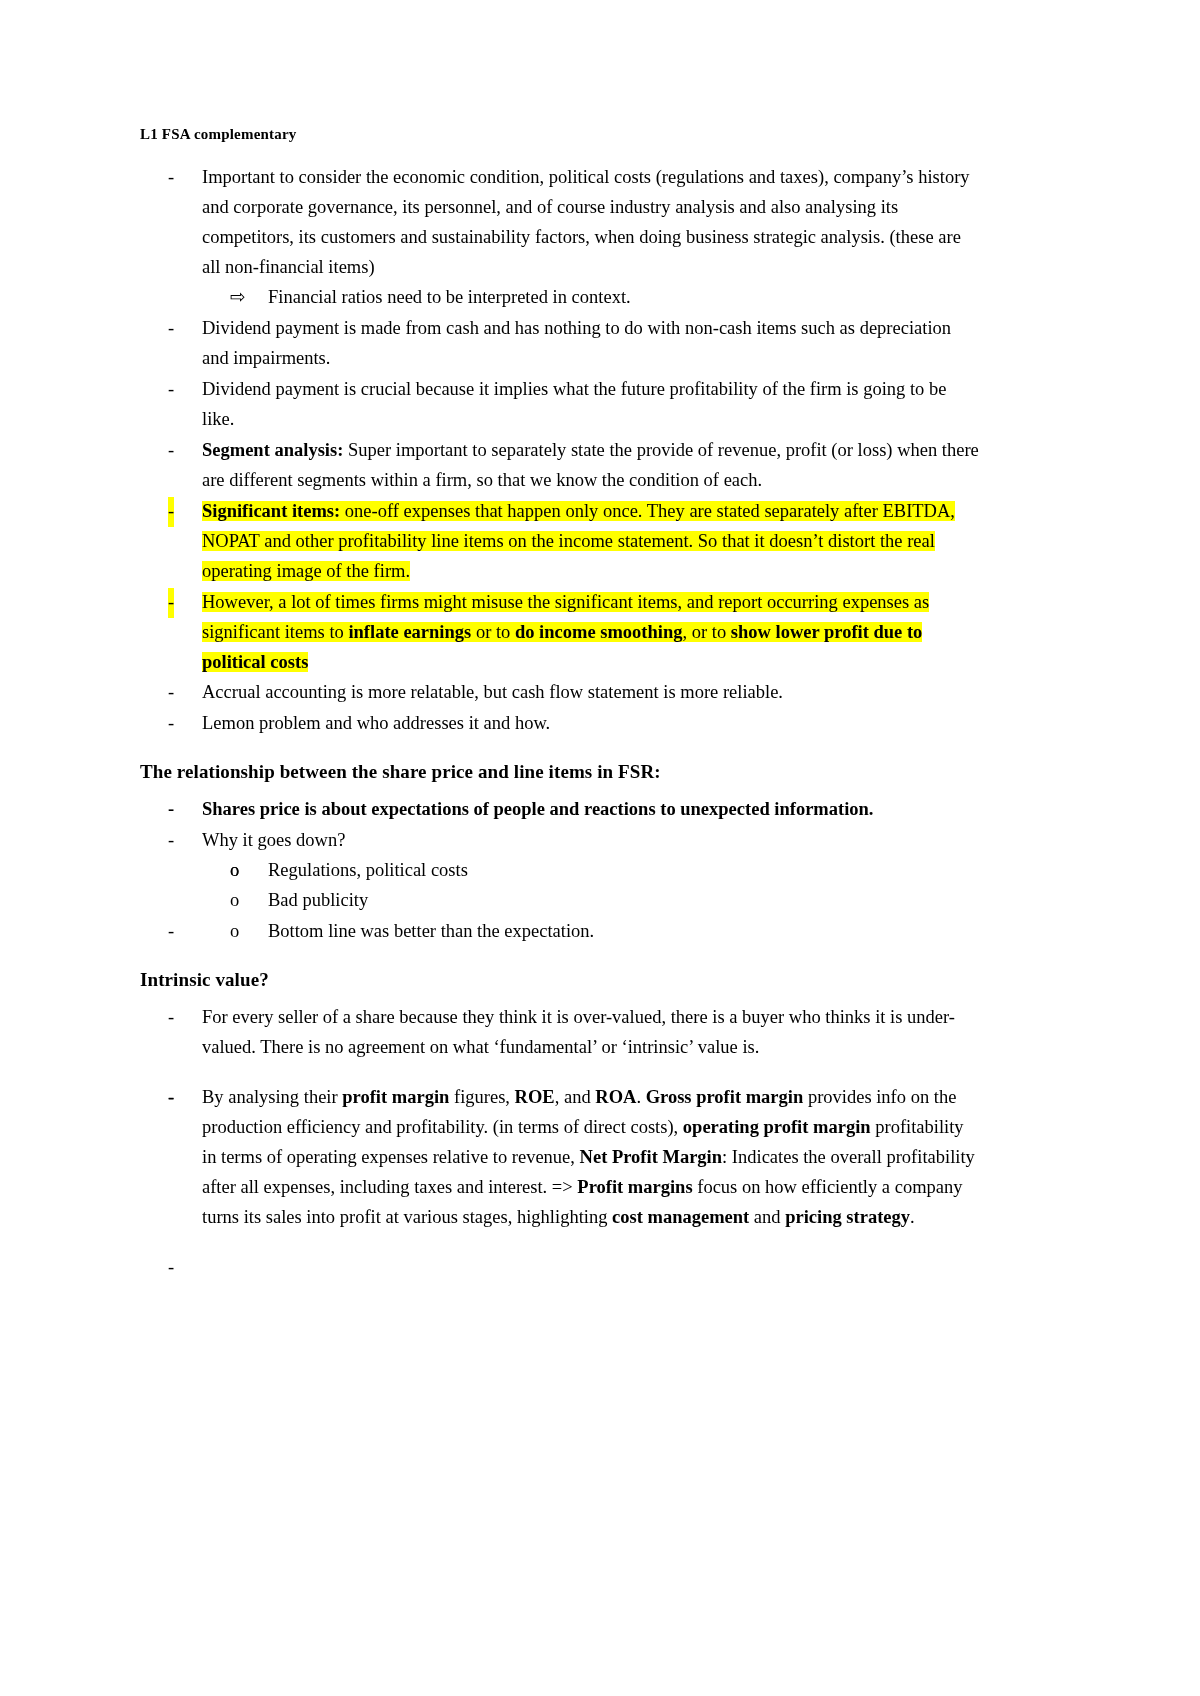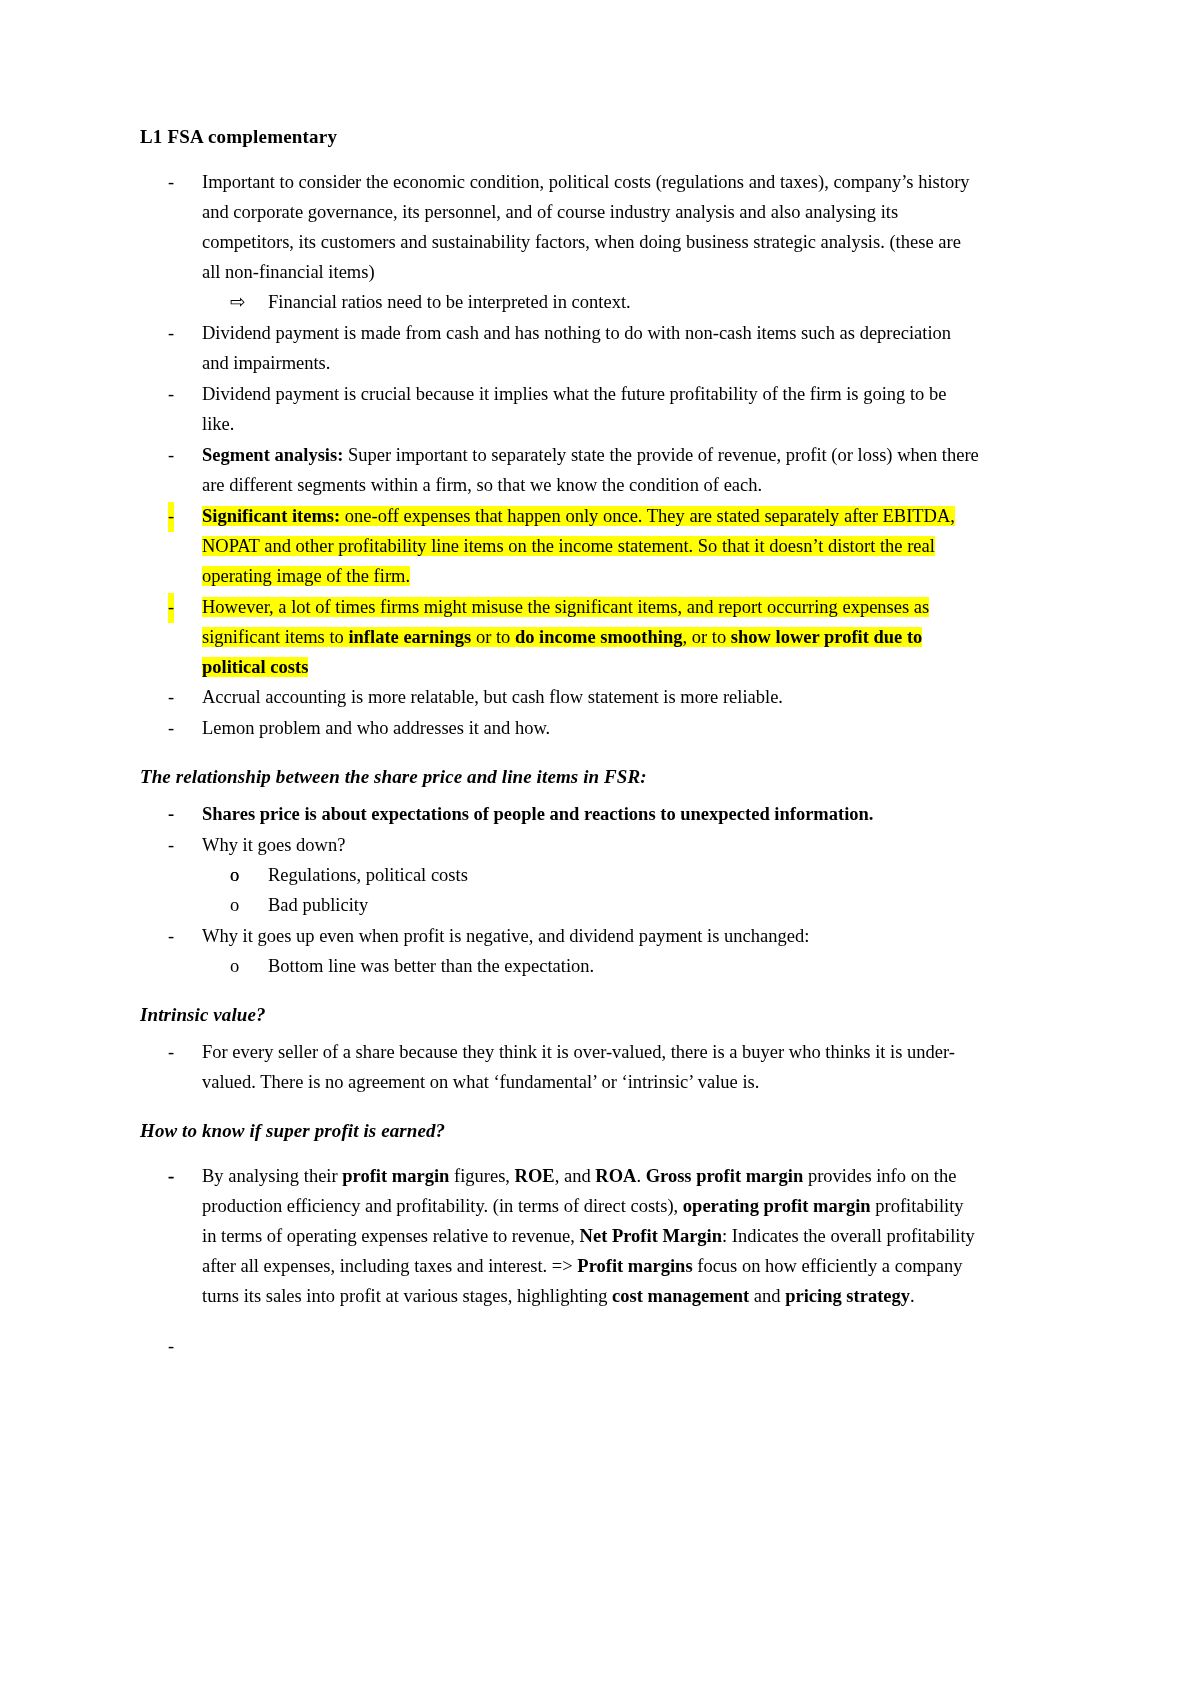--- a/index.html
+++ b/index.html
@@ -20,31 +20,30 @@
     padding: 0;
     box-sizing: border-box;
   }
   .content {
     position: absolute;
     left: 140px;
     top: 126px;
     width: 840px;
   }
   h1.doc-title {
-    font-size: 19px;
+    font-size: 15px;
     font-weight: bold;
     margin: 0 0 20px 0;
     letter-spacing: 0.2px;
   }
   h2.section-head {
     font-size: 19px;
     font-weight: bold;
     margin: 22px 0 12px 0;
     letter-spacing: 0.1px;
-    font-style: italic;
   }
   ul.lvl1 {
     list-style: none;
     margin: 0 0 0 0;
     padding: 0 0 0 28px;
   }
   ul.lvl1 > li {
     position: relative;
     font-size: 18.5px;
     line-height: 1.62;
@@ -155,40 +154,38 @@
             <span>Regulations, political costs</span>
           </li>
           <li>
             <span class="marker">o</span>
             <span>Bad publicity</span>
           </li>
         </ul>
       </li>
       <li>
         <span class="dash">-</span>
-        <span>Why it goes up even when profit is negative, and dividend payment is unchanged:</span>
         <ul class="lvl2">
           <li>
             <span class="marker">o</span>
             <span>Bottom line was better than the expectation.</span>
           </li>
         </ul>
       </li>
     </ul>
 
     <h2 class="section-head">Intrinsic value?</h2>
 
     <ul class="lvl1">
       <li>
         <span class="dash">-</span>
         <span>For every seller of a share because they think it is over-valued, there is a buyer who thinks it is under-valued. There is no agreement on what ‘fundamental’ or ‘intrinsic’ value is.</span>
       </li>
     </ul>
 
-    <h2 class="section-head">How to know if super profit is earned?</h2>
 
     <ul class="lvl1">
       <li>
         <span class="dash">-</span>
       </li>
       <li class="para-gap">
         <span class="dash">-</span>
         <span id="s4b2"><span>By analysing their </span><b>profit margin</b><span> figures, </span><b>ROE</b><span>, and </span><b>ROA</b><span>. </span><b>Gross profit margin</b><span> provides info on the production efficiency and profitability. (in terms of direct costs), </span><b>operating profit margin</b><span> profitability in terms of operating expenses relative to revenue, </span><b>Net Profit Margin</b><span>: Indicates the overall profitability after all expenses, including taxes and interest. =&gt; </span><b>Profit margins</b><span> focus on how efficiently a company turns its sales into profit at various stages, highlighting </span><b>cost management</b><span> and </span><b>pricing strategy</b><span>.</span></span>
       </li>
       <li class="para-gap">

